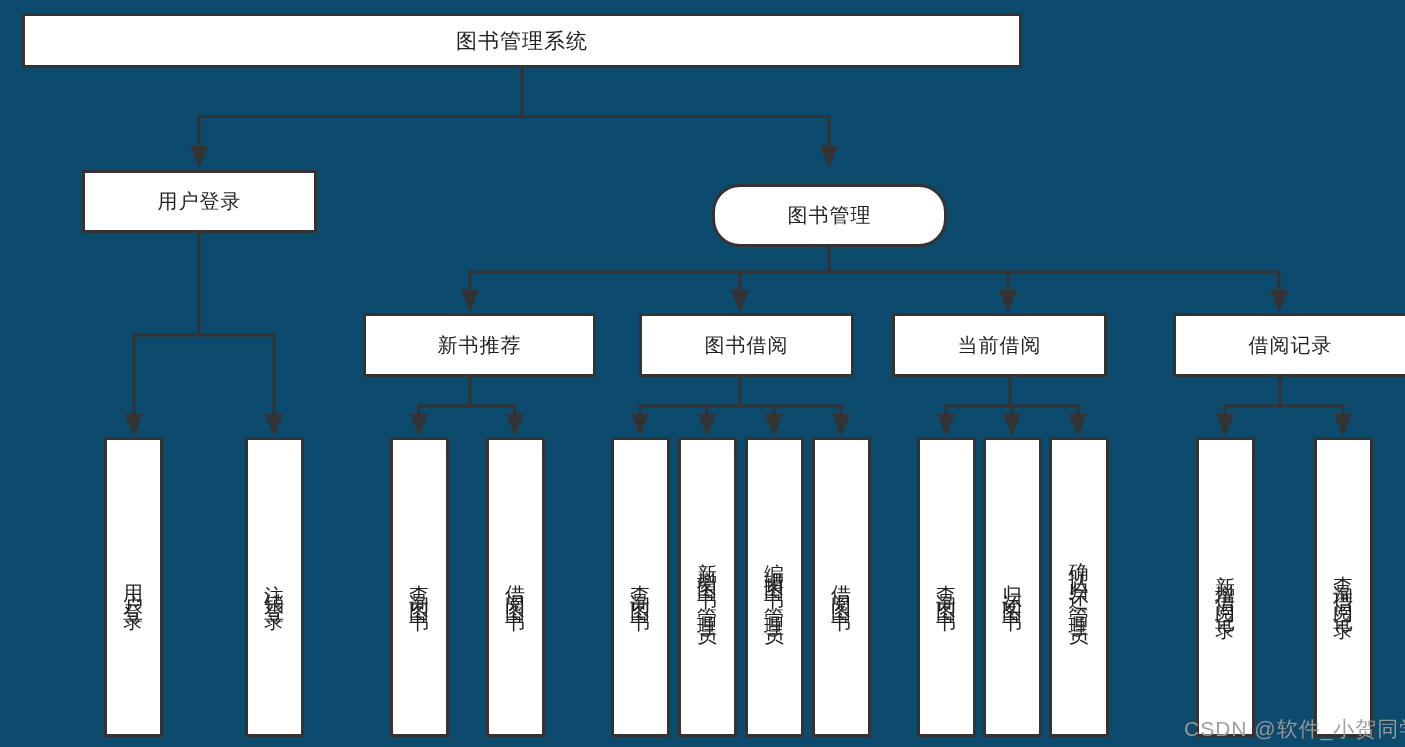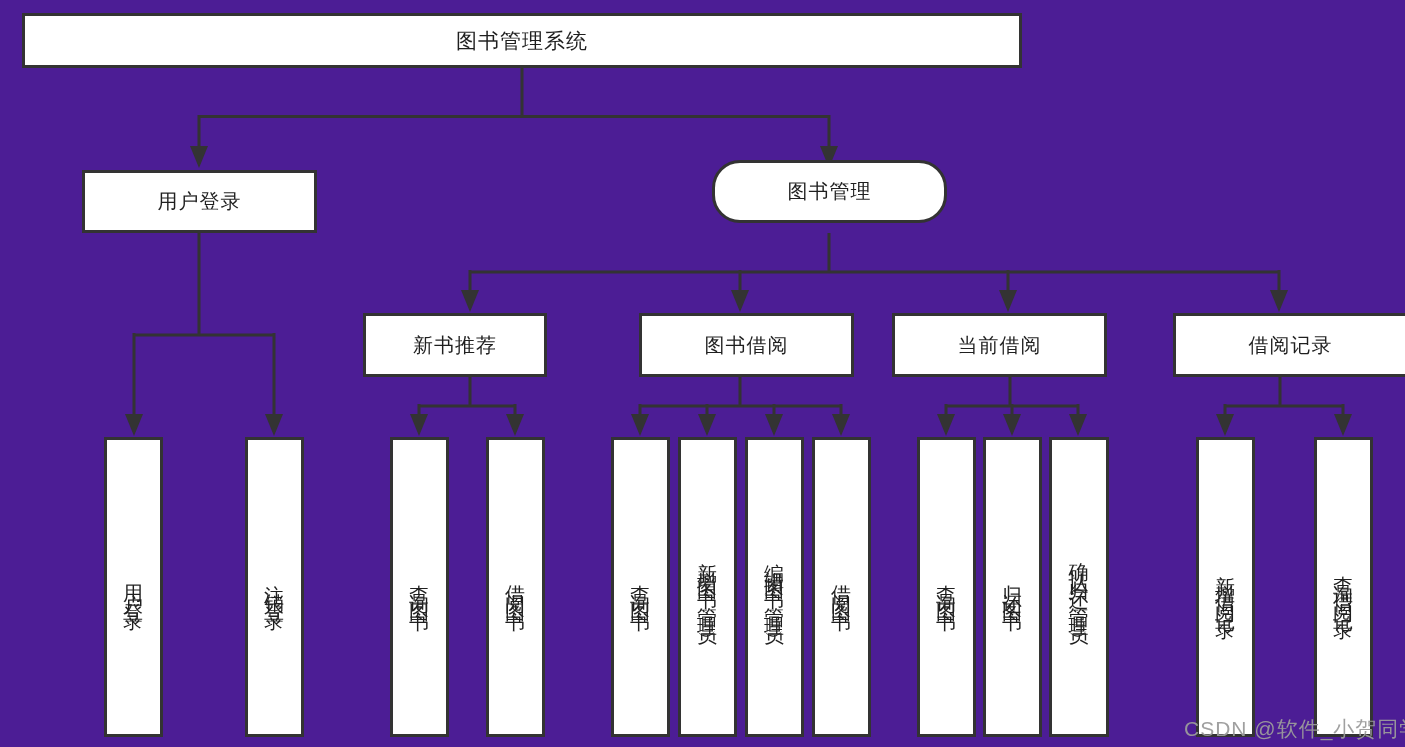--- a/index.html
+++ b/index.html
@@ -1,20 +1,20 @@
 <!DOCTYPE html>
 <html><head>
 <meta charset="utf-8">
 <style>
   html, body { margin: 0; padding: 0; background: #ffffff; }
   #canvas {
     position: relative;
     width: 1405px;
     height: 747px;
-    background: #4c1d95;
+    background: #0c4a6e;
     font-family: "Liberation Sans", "DejaVu Sans", sans-serif;
     overflow: hidden;
   }
   #wires {
     position: absolute;
     left: 0; top: 0;
     width: 1405px; height: 747px;
     pointer-events: none;
   }
   .box {
@@ -99,25 +99,25 @@
              M1334 414 L1352 414 L1343 436 Z"></path>
   </svg>
 
   <div class="box root-box" style="left:22px; top:13px; width:1000px; height:55px;">
     <span class="lbl">图书管理系统</span>
   </div>
 
   <div class="box" style="left:82px; top:170px; width:235px; height:63px;">
     <span class="lbl">用户登录</span>
   </div>
-  <div class="box" style="left:712px; top:160px; width:235px; height:63px;border-radius:28px;">
+  <div class="box" style="left:712px; top:184px; width:235px; height:63px;border-radius:28px;">
     <span class="lbl">图书管理</span>
   </div>
 
-  <div class="box" style="left:363px; top:313px; width:184px; height:64px;">
+  <div class="box" style="left:363px; top:313px; width:233px; height:64px;">
     <span class="lbl">新书推荐</span>
   </div>
   <div class="box" style="left:639px; top:313px; width:215px; height:64px;">
     <span class="lbl">图书借阅</span>
   </div>
   <div class="box" style="left:892px; top:313px; width:215px; height:64px;">
     <span class="lbl">当前借阅</span>
   </div>
   <div class="box" style="left:1173px; top:313px; width:235px; height:64px;">
     <span class="lbl">借阅记录</span>

